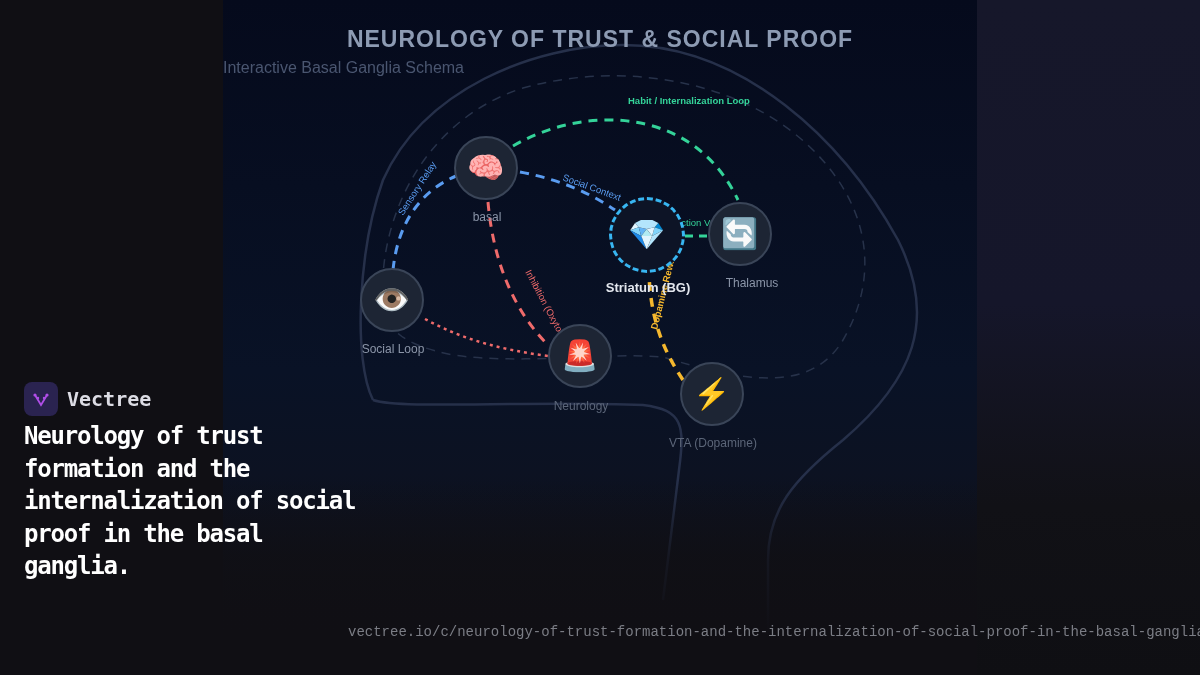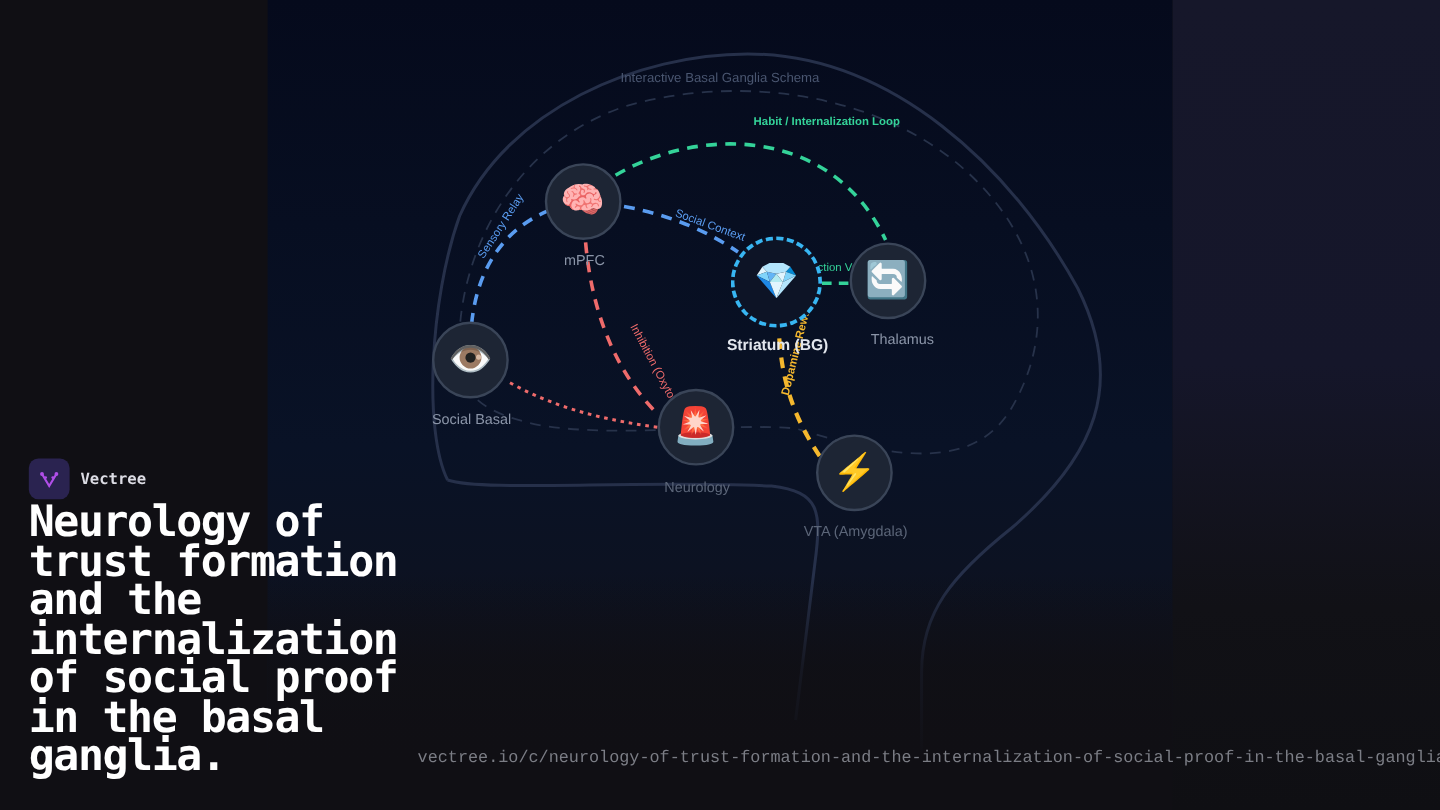--- a/index.html
+++ b/index.html
@@ -22,22 +22,22 @@
       position: absolute; left: 0; right: 0; top: 480px; height: 195px;
       background: linear-gradient(180deg, rgba(16,15,20,0) 0%, rgba(16,15,20,0.75) 40%, rgba(16,15,20,1) 80%);
       pointer-events: none;
     }
     .diag-title {
       position: absolute; left: 0; width: 754px; top: 26px; text-align: center;
       font-family: "Liberation Sans", sans-serif; font-weight: bold;
       font-size: 23px; letter-spacing: 1px; color: #8d9bb3;
     }
     .diag-subtitle {
-      position: absolute; left: 0; width: 754px; top: 59px; text-align: center;
-      font-size: 11px; color: #4a5670;
+      position: absolute; left: 0; width: 754px; top: 59px; text-align: left;
+      font-size: 16px; color: #4a5670;
     }
     .node {
       position: absolute; width: 64px; height: 64px; border-radius: 50%;
       background: #1d2534; border: 2px solid #3a4558;
       display: flex; align-items: center; justify-content: center;
       font-size: 30px; line-height: 1; box-sizing: border-box;
     }
     .node.core { background: #0d1426; border: 3px dashed #38b6f2; width: 76px; height: 76px; }
     .node-label {
       position: absolute; width: 160px; text-align: center; font-size: 12px; color: #8b95a8;
@@ -46,26 +46,26 @@
     .node-label.dim { color: #5b6578; }
     .edge-label { font-family: "Liberation Sans", sans-serif; font-size: 9.5px; }
     .brand {
       position: absolute; left: 24px; top: 382px; display: flex; align-items: center; gap: 9px;
     }
     .brand-logo {
       width: 34px; height: 34px; border-radius: 8px; background: #2a2350;
       display: flex; align-items: center; justify-content: center;
     }
     .brand-name {
-      font-family: "DejaVu Sans Mono", monospace; font-weight: bold; font-size: 13px; color: #dcdce4;
+      font-family: "DejaVu Sans Mono", monospace; font-weight: bold; font-size: 20px; color: #dcdce4;
     }
     .headline {
       position: absolute; left: 24px; top: 420px; width: 340px;
       font-family: "DejaVu Sans Mono", monospace; font-weight: bold;
-      font-size: 36px; line-height: 32.5px; color: #ffffff; margin: 0; letter-spacing: -1.2px;
+      font-size: 24px; line-height: 32.5px; color: #ffffff; margin: 0; letter-spacing: -1.2px;
     }
     .url {
       position: absolute; left: 348px; top: 624px; white-space: nowrap;
       font-family: "Liberation Mono", monospace; font-size: 14px; color: #7b7d85;
     }
   </style>
 </head>
 <body>
 
 <div class="right-panel"></div>
@@ -92,51 +92,52 @@
     <path d="M 460 380 C 440 350, 428 320, 426 275" fill="none" stroke="#f5b82e" stroke-width="3.5" stroke-dasharray="9 7"></path>
 
     <text class="edge-label" fill="#34d399" font-weight="bold" font-size="10" x="405" y="104">Habit / Internalization Loop</text>
     <text class="edge-label" fill="#5a9cf0" transform="translate(180 216) rotate(-57)">Sensory Relay</text>
     <text class="edge-label" fill="#5a9cf0" transform="translate(339 180) rotate(20)">Social Context</text>
     <text class="edge-label" fill="#34d399" x="452" y="226">Action Validation</text>
     <text class="edge-label" fill="#ef6b6b" transform="translate(302 272) rotate(62)">Inhibition (Oxytocin)</text>
     <text class="edge-label" fill="#f5b82e" font-weight="bold" transform="translate(434 330) rotate(-76)">Dopamine Reward</text>
   </svg>
 
+  <div class="diag-title">NEUROLOGY OF TRUST &amp; SOCIAL PROOF</div>
   <div class="diag-subtitle">Interactive Basal Ganglia Schema</div>
 
   <div class="node" style="left:231px; top:136px;">
     <span>🧠</span>
   </div>
-  <div class="node-label" style="left:184px; top:210px;">mPFC</div>
+  <div class="node-label" style="left:184px; top:210px;">basal</div>
 
   <div class="node" style="left:137px; top:268px;">
     <span>👁️</span>
   </div>
-  <div class="node-label" style="left:90px; top:342px;">Social Basal</div>
+  <div class="node-label" style="left:90px; top:342px;">Social Loop</div>
 
   <div class="node core" style="left:386px; top:197px;">
     <span>💎</span>
   </div>
   <div class="node-label core" style="left:345px; top:280px;">Striatum (BG)</div>
 
   <div class="node" style="left:485px; top:202px;">
     <span>🔄</span>
   </div>
   <div class="node-label" style="left:449px; top:276px;">Thalamus</div>
 
   <div class="node" style="left:325px; top:324px;">
     <span>🚨</span>
   </div>
   <div class="node-label dim" style="left:278px; top:399px;">Neurology</div>
 
   <div class="node" style="left:457px; top:362px;">
     <span>⚡</span>
   </div>
-  <div class="node-label dim" style="left:410px; top:436px;">VTA (Amygdala)</div>
+  <div class="node-label dim" style="left:410px; top:436px;">VTA (Dopamine)</div>
 
   <div class="fade"></div>
 </div>
 
 <div class="brand">
   <div class="brand-logo">
     <svg width="20" height="20" viewBox="0 0 20 20">
       <path d="M4 6 L10 16 L16 6" fill="none" stroke="#b04ee8" stroke-width="1.8"></path>
       <circle cx="4" cy="6" r="1.6" fill="#b04ee8"></circle>
       <circle cx="16" cy="6" r="1.6" fill="#b04ee8"></circle>

